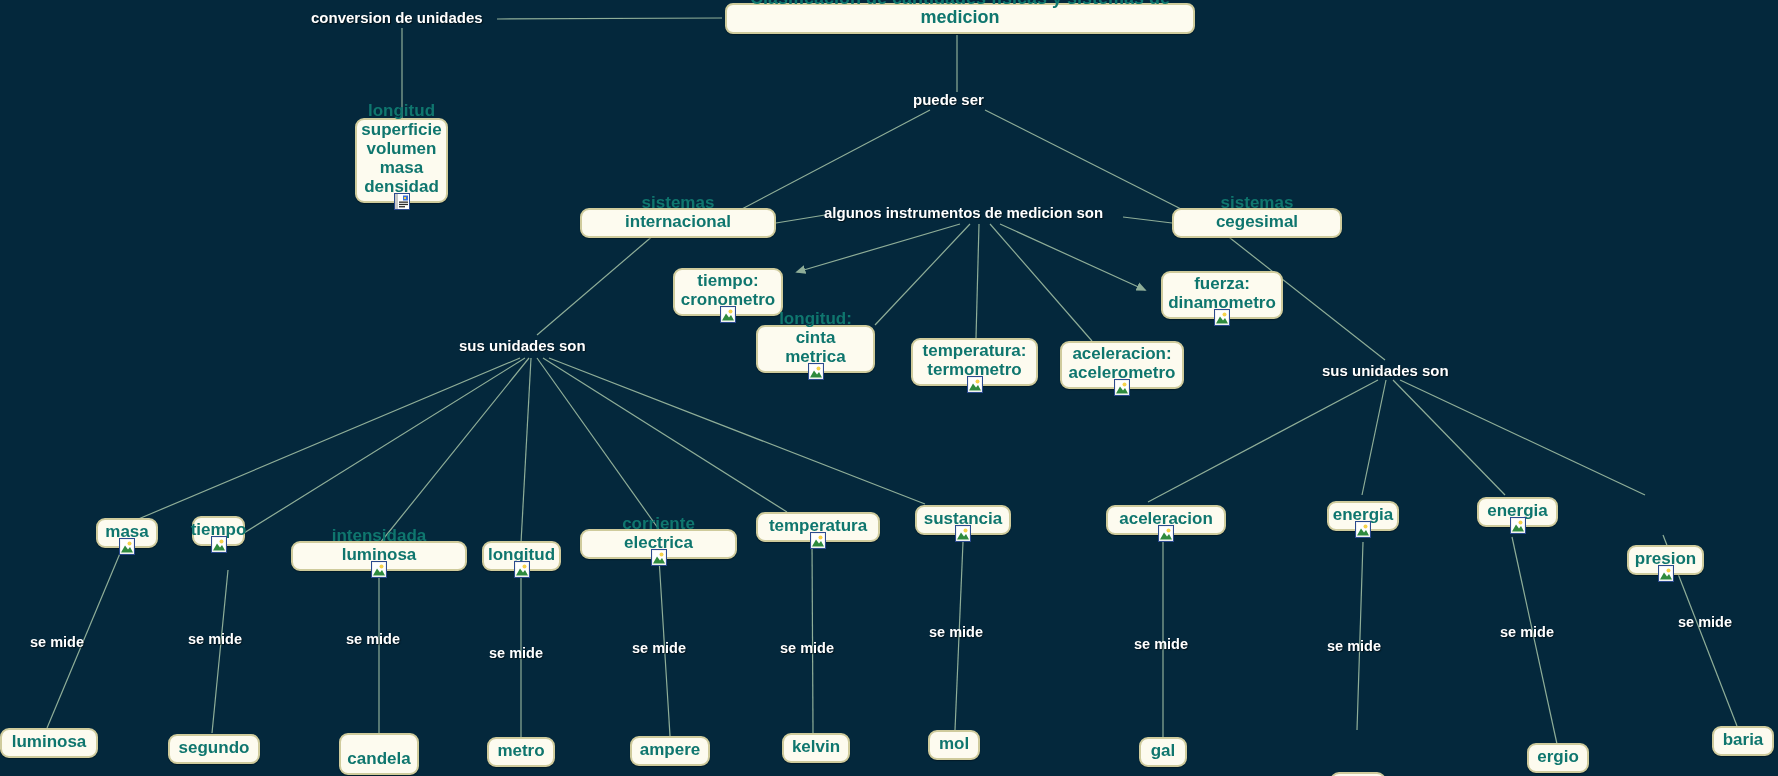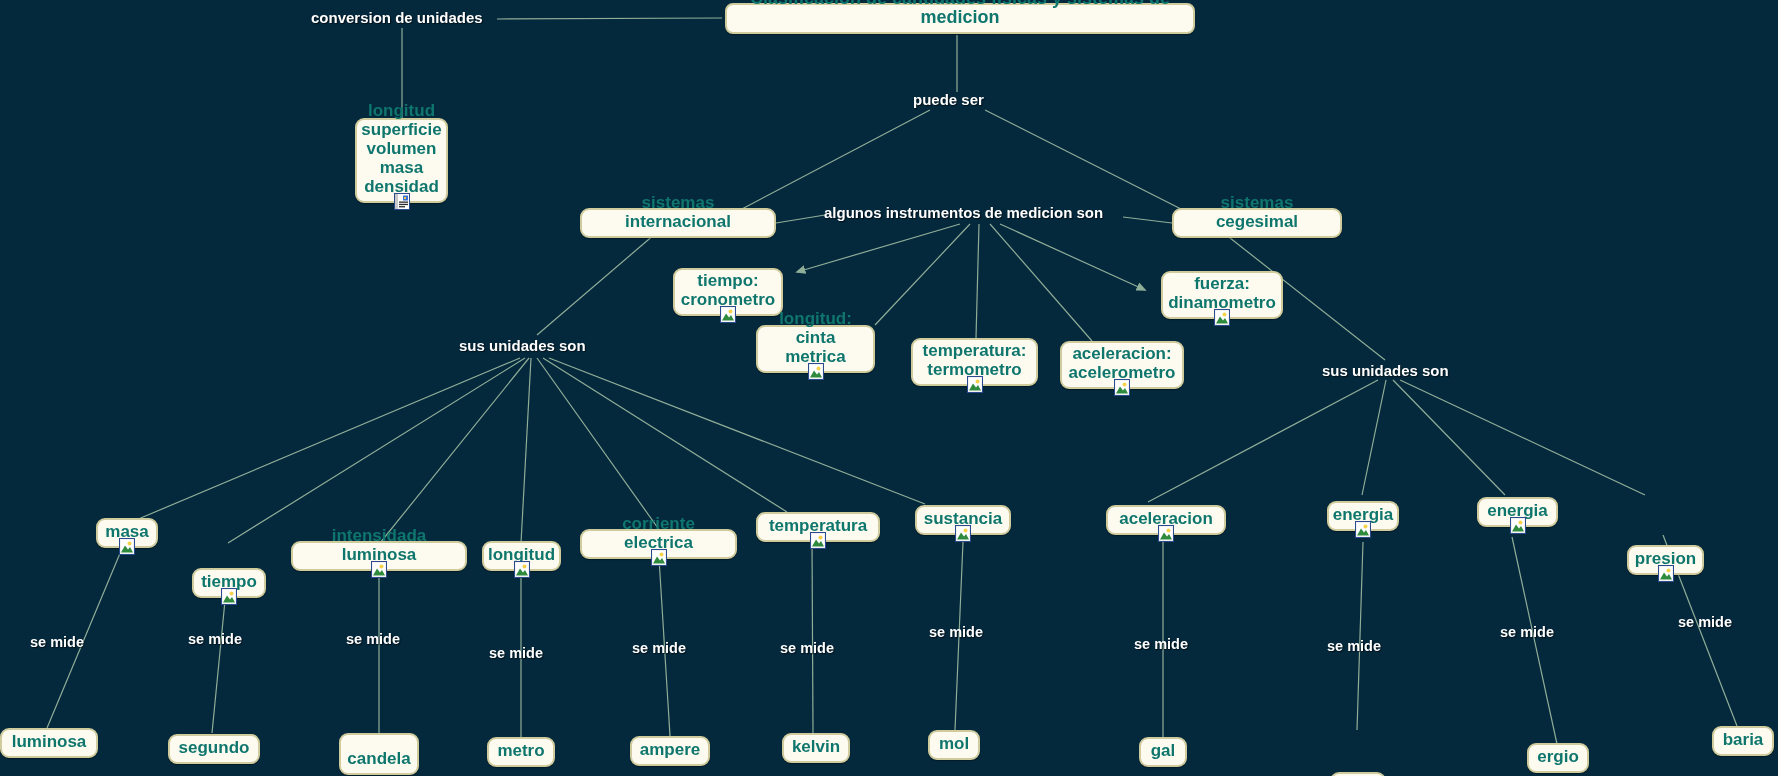--- a/index.html
+++ b/index.html
@@ -257,21 +257,21 @@
     <span class="res-icon">
       <svg width="14" height="15" viewBox="0 0 14 15">
         <rect x="0" y="0" width="14" height="15" fill="#f2f2f2"></rect>
         <rect x="1" y="1" width="12" height="13" fill="#ffffff"></rect>
         <circle cx="9.5" cy="4.5" r="2" fill="#f5d24b"></circle>
         <path d="M1,13.5 L5,6.5 L8,10.5 L10,8 L13,13.5 z" fill="#2f8a3e"></path>
       </svg>
     </span>
   </div>
 
-  <div class="node" style="left:192px; top:568px; width:74px; height:30px;">
+  <div class="node" style="left:192px; top:516px; width:53px; height:30px;">
     <span class="node-label">tiempo</span>
     <span class="res-icon">
       <svg width="14" height="15" viewBox="0 0 14 15">
         <rect x="0" y="0" width="14" height="15" fill="#f2f2f2"></rect>
         <rect x="1" y="1" width="12" height="13" fill="#ffffff"></rect>
         <circle cx="9.5" cy="4.5" r="2" fill="#f5d24b"></circle>
         <path d="M1,13.5 L5,6.5 L8,10.5 L10,8 L13,13.5 z" fill="#2f8a3e"></path>
       </svg>
     </span>
   </div>

